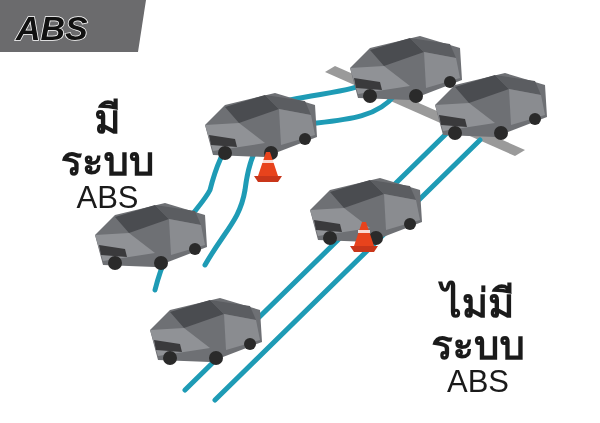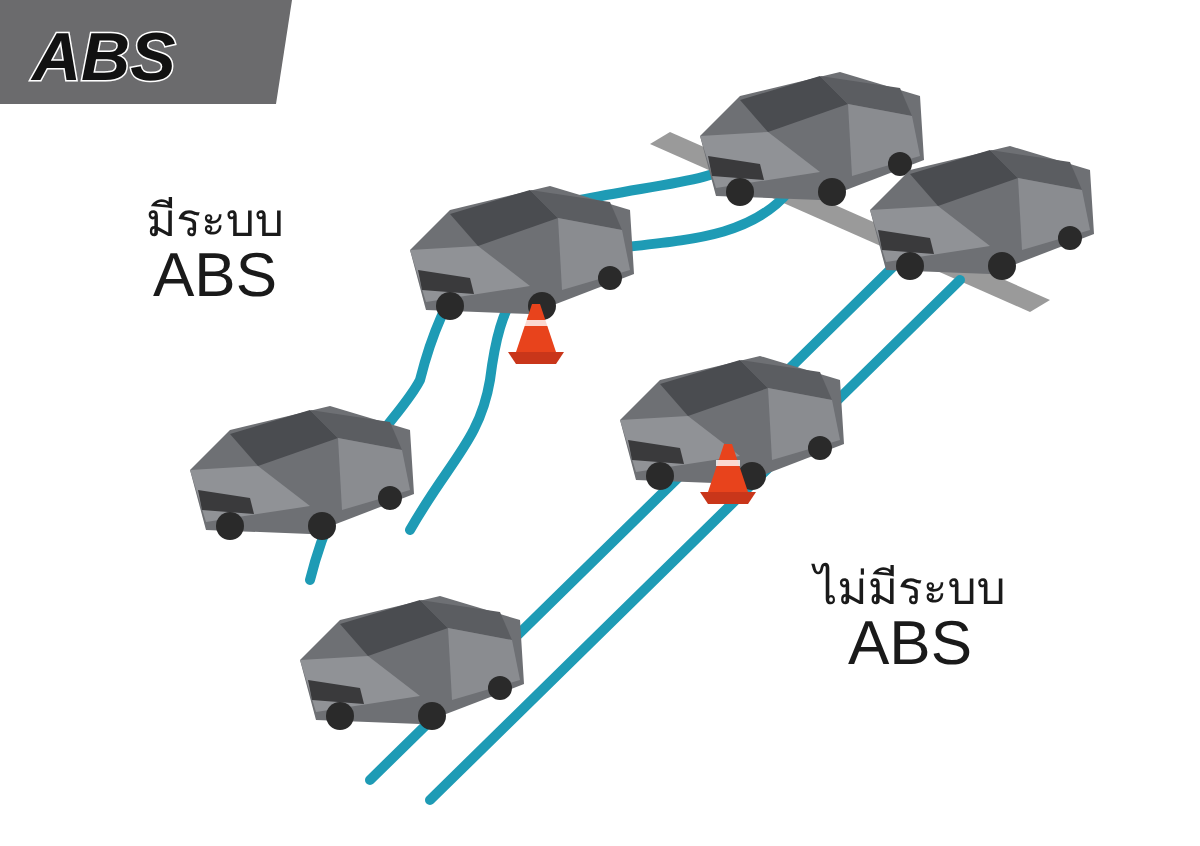--- a/index.html
+++ b/index.html
@@ -1,19 +1,19 @@
 <!DOCTYPE html>
 <html><head>
 <meta charset="utf-8">
 <style>
   html,body{margin:0;padding:0;}
   body{width:600px;height:423px;background:#ffffff;position:relative;overflow:hidden;font-family:"Liberation Sans","DejaVu Sans",sans-serif;}
   .logo{position:absolute;left:0;top:0;width:146px;height:52px;}
   .label{position:absolute;color:#1a1a1a;text-align:center;line-height:1.05;}
-  .label .l1{font-size:23px;font-weight:normal;display:block;}
+  .label .l1{font-size:40px;font-weight:bold;display:block;}
   .label .l2{font-size:31px;display:block;}
   svg.scene{position:absolute;left:0;top:0;}
 </style>
 </head>
 <body>
 
 <svg class="scene" width="600" height="423" viewBox="0 0 600 423">
   <defs>
     <g id="truck">
 
@@ -63,16 +63,16 @@
     <polygon points="0,0 146,0 138,52 0,52" fill="#6b6b6d"></polygon>
     <text x="16" y="40" font-family="Liberation Sans, sans-serif" font-size="34" font-weight="bold" font-style="italic" fill="#111111" stroke="#ffffff" stroke-width="1.5" paint-order="stroke">ABS</text>
   </svg>
 </div>
 
 <div class="label" style="left:50px;top:98px;width:115px;">
   <span class="l1">มีระบบ</span>
   <span class="l2">ABS</span>
 </div>
 
-<div class="label" style="left:375px;top:282px;width:160px;text-align:center;">
+<div class="label" style="left:398px;top:282px;width:160px;text-align:center;">
   <span class="l1">ไม่มีระบบ</span>
   <span class="l2">ABS</span>
 </div>
 
 </body></html>

